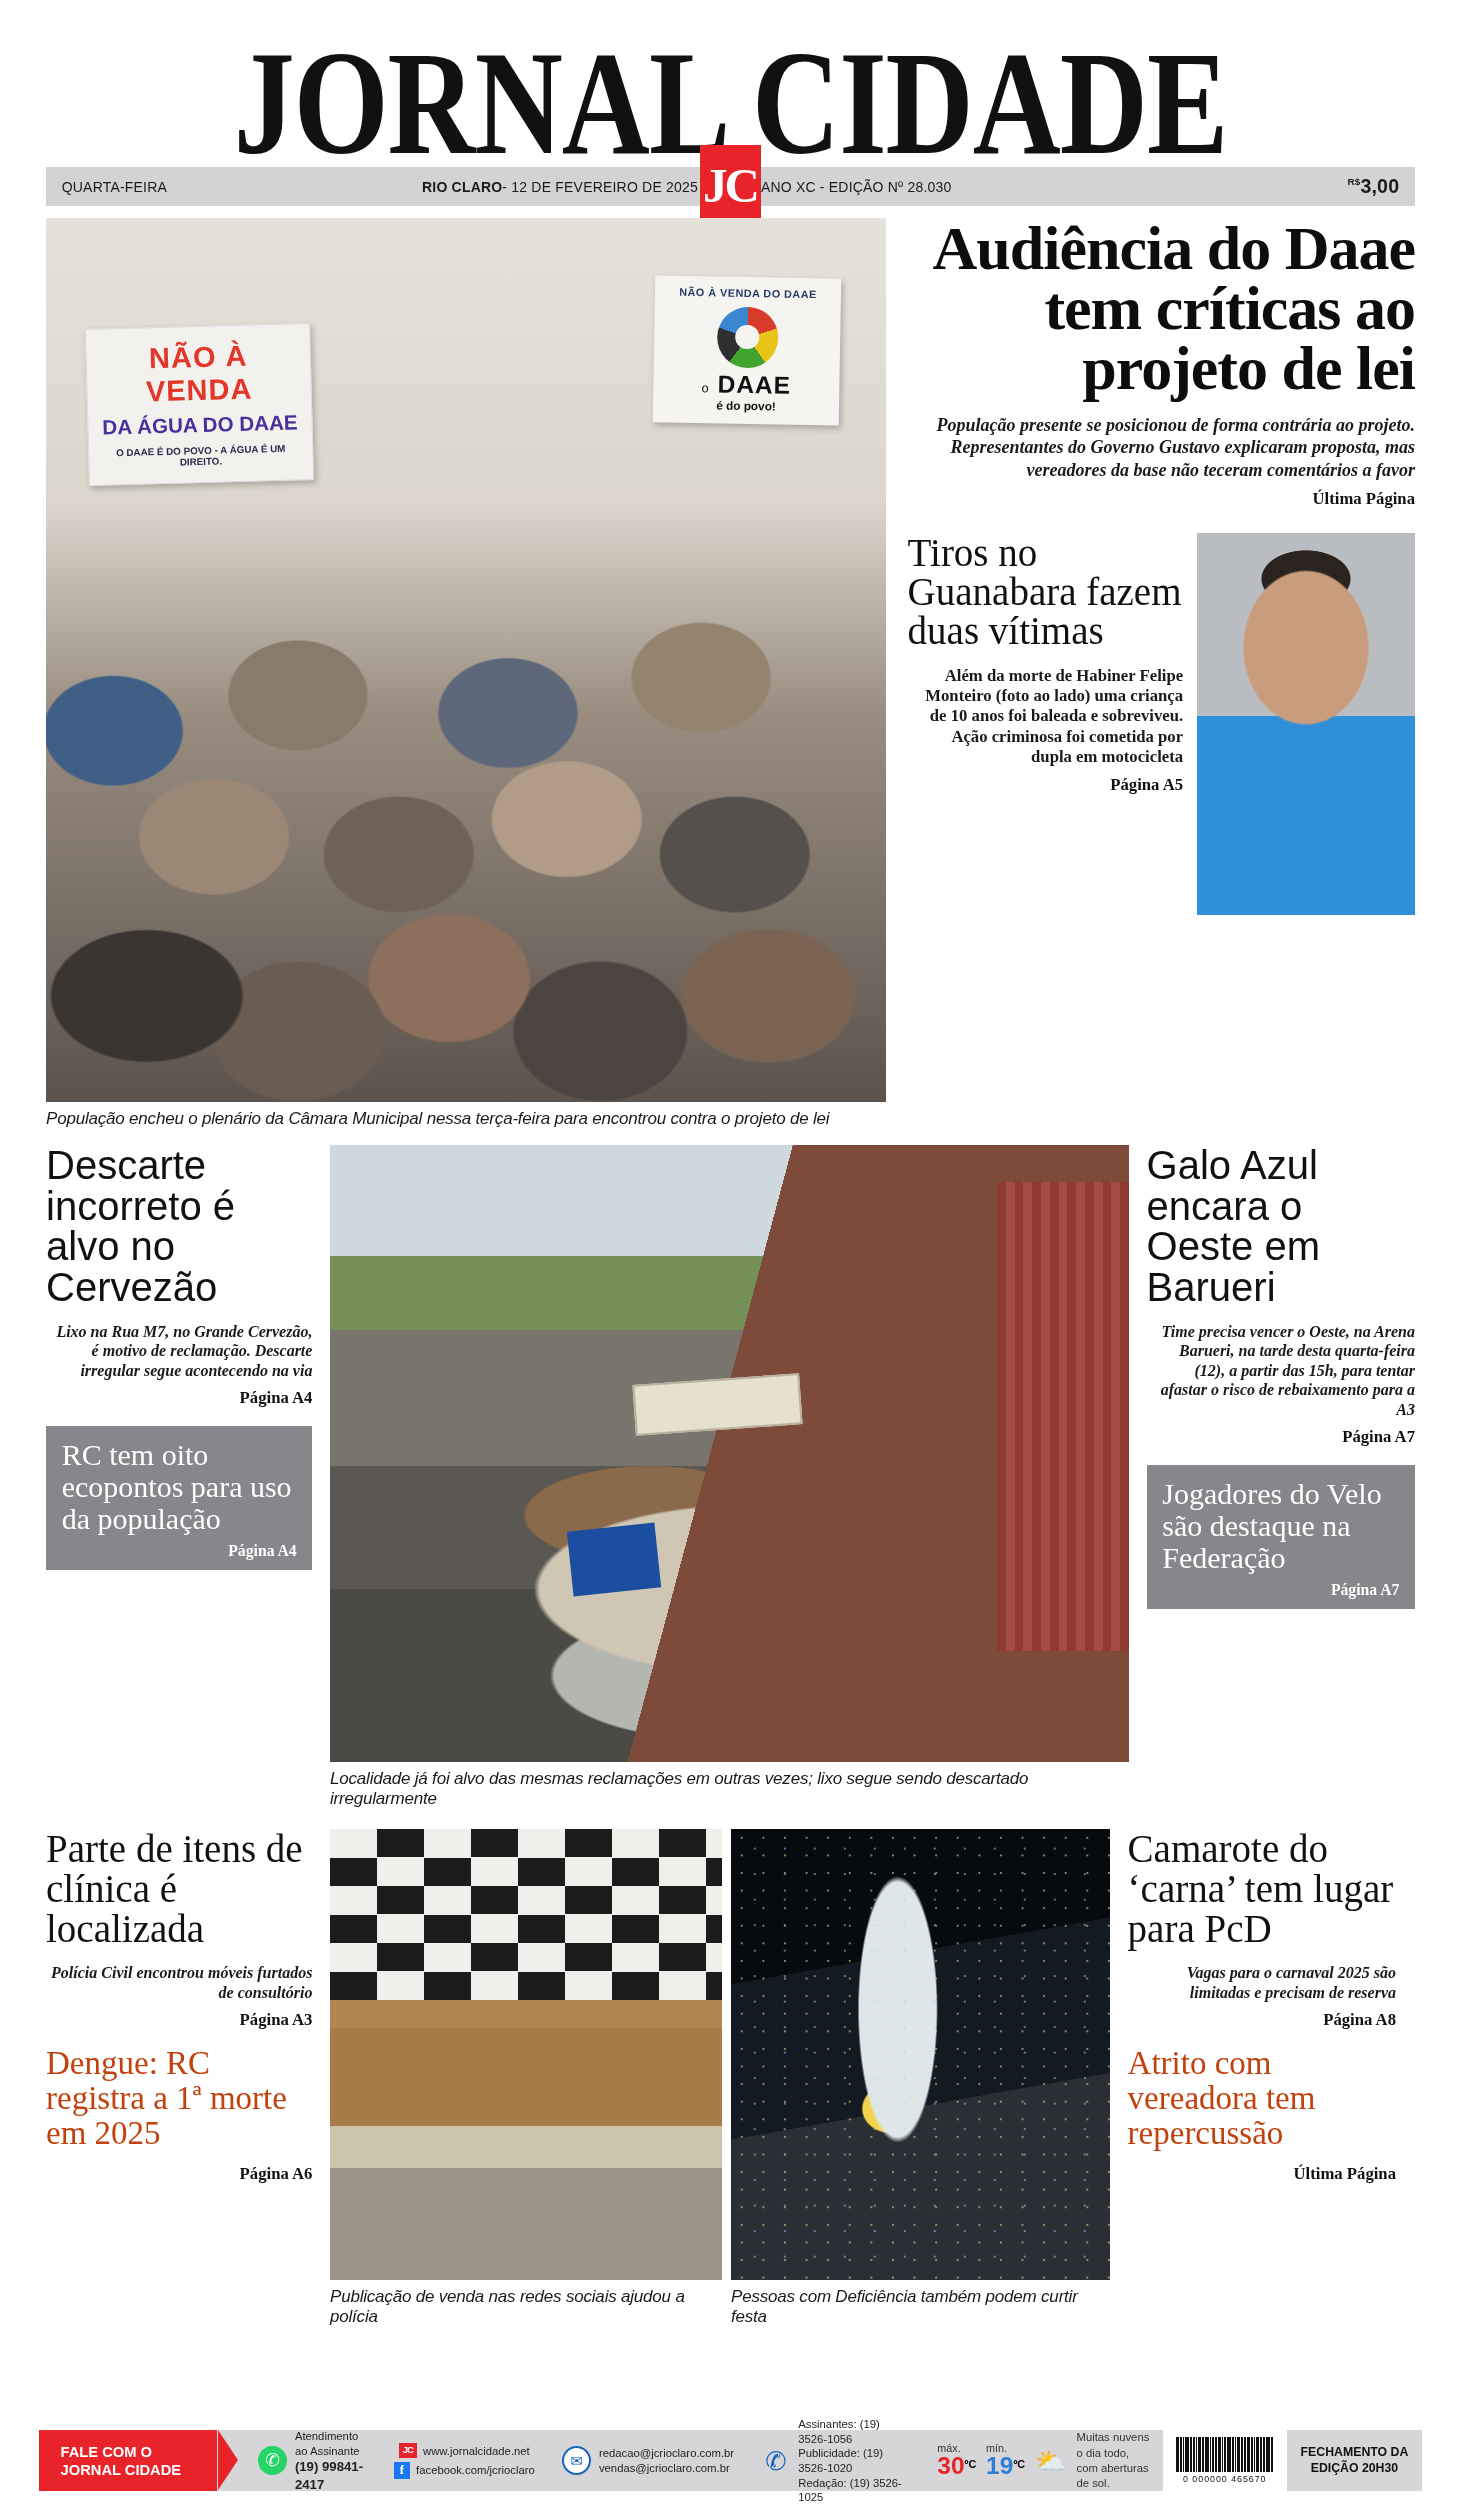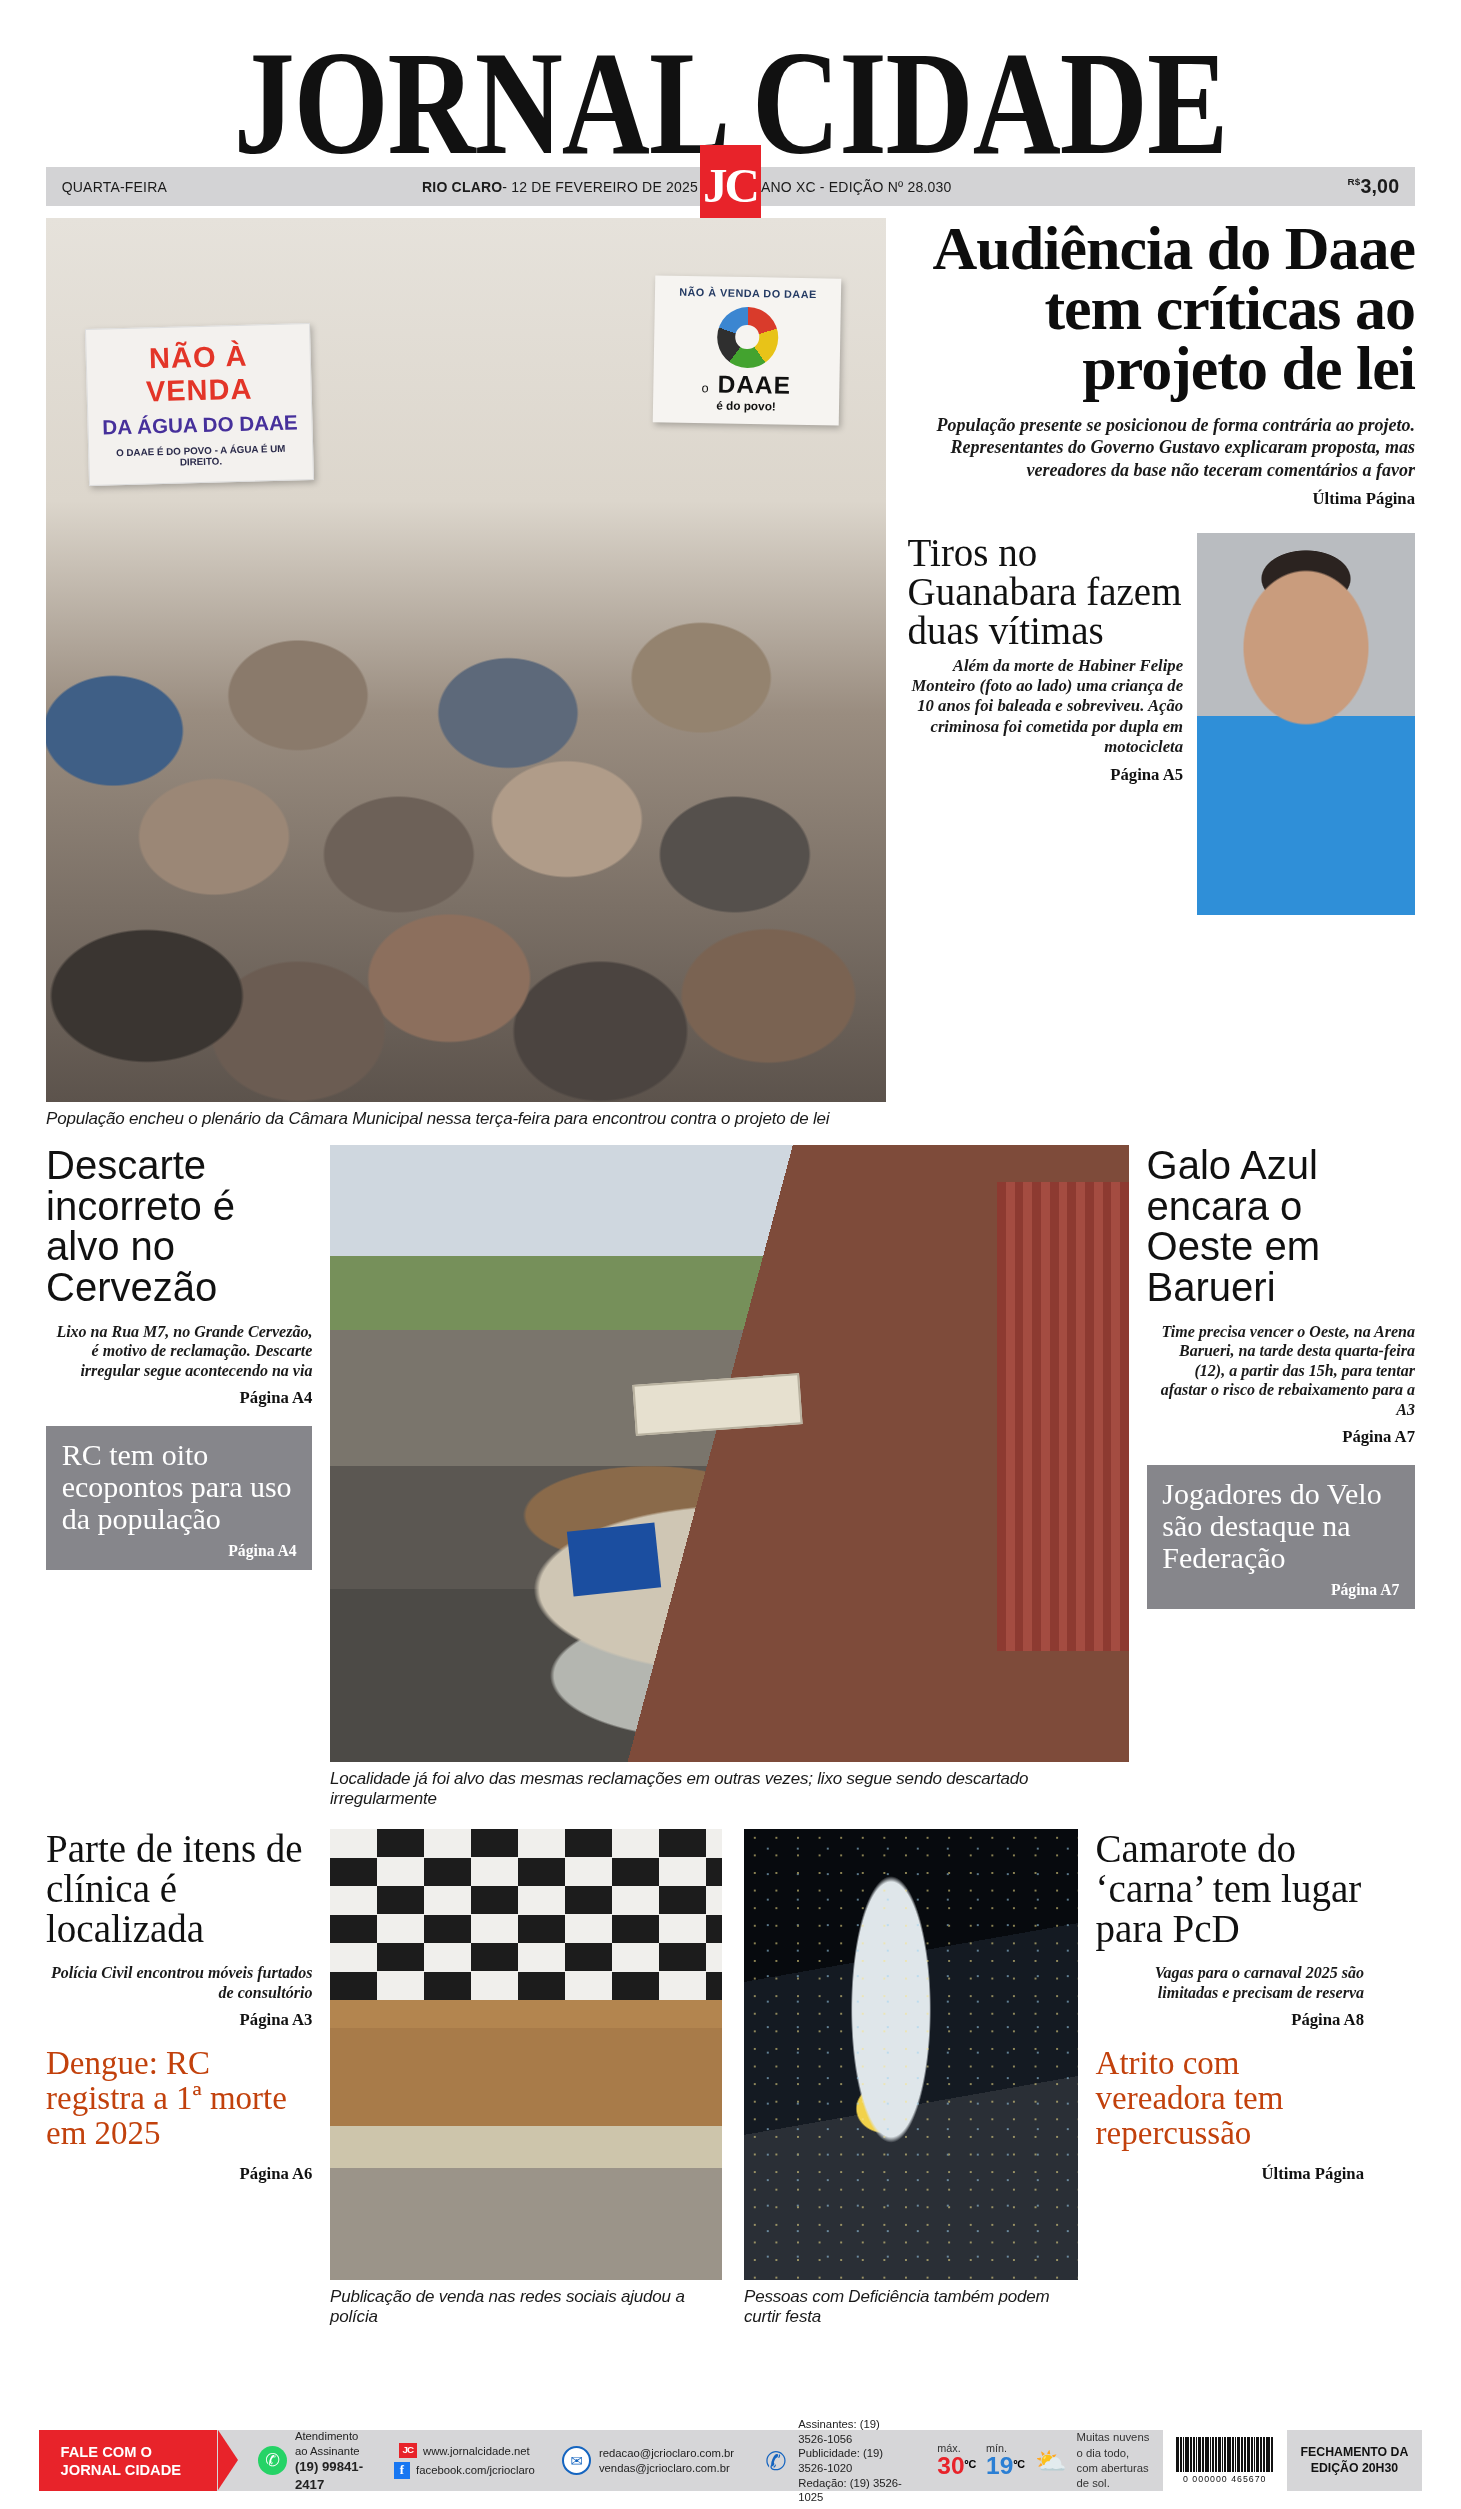--- a/index.html
+++ b/index.html
@@ -118,26 +118,25 @@
   .sub-story { display: flex; margin-top: 23.5px; }
   .sub-text { width: 294px; padding-right: 13.7px; }
   .sub-head {
     font-family: "Liberation Serif", serif;
     font-size: 39px;
     line-height: 1.0;
     color: #111;
   }
   .sub-body {
     font-family: "Liberation Serif", serif;
-    font-style: italic;
     font-weight: bold;
     font-size: 16.7px;
     line-height: 1.22;
     text-align: right;
-    margin-top: 6px;
+    margin-top: 16px;
     color: #1a1a1a;
   }
   .portrait { width: 222px; height: 382px; overflow: hidden; position: relative; background:#8d9aa8; }
 
   
   .row2 { display: flex; margin-top: 15.7px; }
   .r2-left { width: 284px; padding-right: 17.6px; }
   .r2-mid { width: 799px; }
   .r2-right { width: 286px; padding-left: 17.6px; }
 
@@ -174,21 +173,21 @@
     font-size: 15.7px;
     text-align: right;
     margin-top: 7.8px;
   }
   .photo-mid { width: 799px; height: 617px; overflow: hidden; position: relative; background:#9a9a8c; }
 
   
   .row3 { display: flex; margin-top: 19.6px; }
   .r3-left { width: 284px; padding-right: 17.6px; }
   .r3-ph1 { width: 392px; }
-  .r3-ph2 { width: 356px; padding-left: 22px; }
+  .r3-ph2 { width: 388px; padding-left: 9px; }
   .r3-right { width: 286px; padding-left: 17.6px; }
   .photo-sm { width: 100%; height: 451px; overflow: hidden; position: relative; background:#8a8577; }
   .sec-head2 {
     font-family: "Liberation Serif", serif;
     font-size: 39px;
     line-height: 1.03;
     color: #111;
   }
   .sec-head3 {
     font-family: "Liberation Serif", serif;

